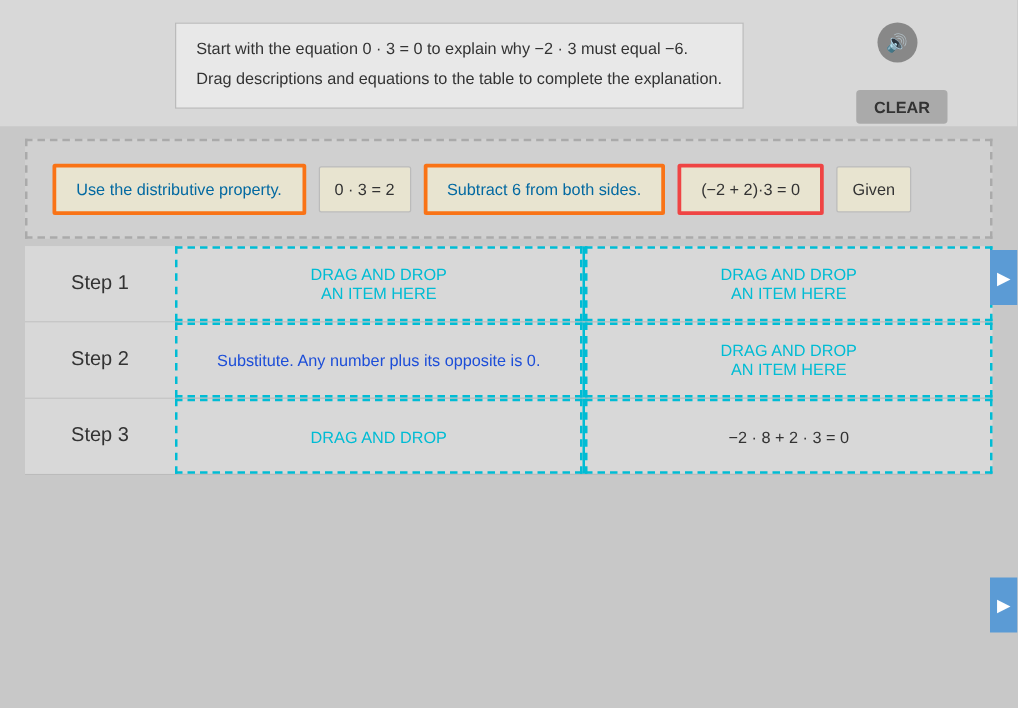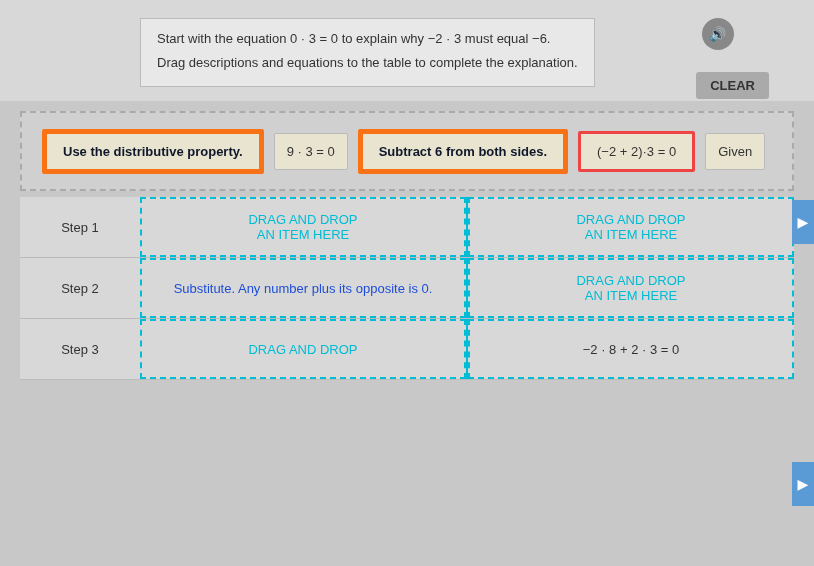--- a/index.html
+++ b/index.html
@@ -45,21 +45,21 @@
       align-items: center;
       justify-content: center;
       cursor: pointer;
       color: white;
       font-size: 14px;
     }
 
     .btn-row {
       position: absolute;
       top: 72px;
-      right: 45px;
+      right: 56px;
       display: flex;
       gap: 6px;
     }
 
     .btn-clear {
       background: #aaa;
       color: #333;
       border: none;
       padding: 6px 14px;
       font-size: 13px;
@@ -87,28 +87,27 @@
       margin: 10px 20px 6px 20px;
       display: flex;
       flex-wrap: wrap;
       gap: 10px;
       align-items: center;
       min-height: 80px;
     }
 
     .drag-item {
       background: #e8e4d0;
-      border: 5px solid #f97316;
+      border: 3px solid #f97316;
       padding: 10px 16px;
       font-size: 13px;
-      color: #0f172a;
+      color: #0369a1;
       cursor: grab;
       border-radius: 2px;
       white-space: nowrap;
-      font-weight: bold;
     }
 
     .drag-item-small {
       background: #e8e4d0;
       border: 1px solid #bbb;
       padding: 10px 12px;
       font-size: 13px;
       color: #333;
       cursor: grab;
       border-radius: 2px;
@@ -137,21 +136,21 @@
       border-bottom: 1px solid #bbb;
       min-height: 60px;
     }
 
     .step-label {
       width: 120px;
       min-width: 120px;
       display: flex;
       align-items: center;
       justify-content: center;
-      font-size: 13px;
+      font-size: 16px;
       color: #333;
       background: #d8d8d8;
     }
 
     .step-cell {
       flex: 1;
       border: 2px dashed #00bcd4;
       display: flex;
       align-items: center;
       justify-content: center;
@@ -208,21 +207,21 @@
   <div class="btn-row">
     <button class="btn-clear">CLEAR</button>
   </div>
 </div>
 
 <div class="drag-items-area">
   <div class="drag-item">
     <span>Use the distributive property.</span>
   </div>
   <div class="drag-item-small">
-    <span>9 · 3 = 0</span>
+    <span>0 · 3 = 2</span>
   </div>
   <div class="drag-item">
     <span>Subtract 6 from both sides.</span>
   </div>
   <div class="drag-item-equation">
     <span>(−2 + 2)·3 = 0</span>
   </div>
   <div class="drag-item-small">
     <span>Given</span>
   </div>

